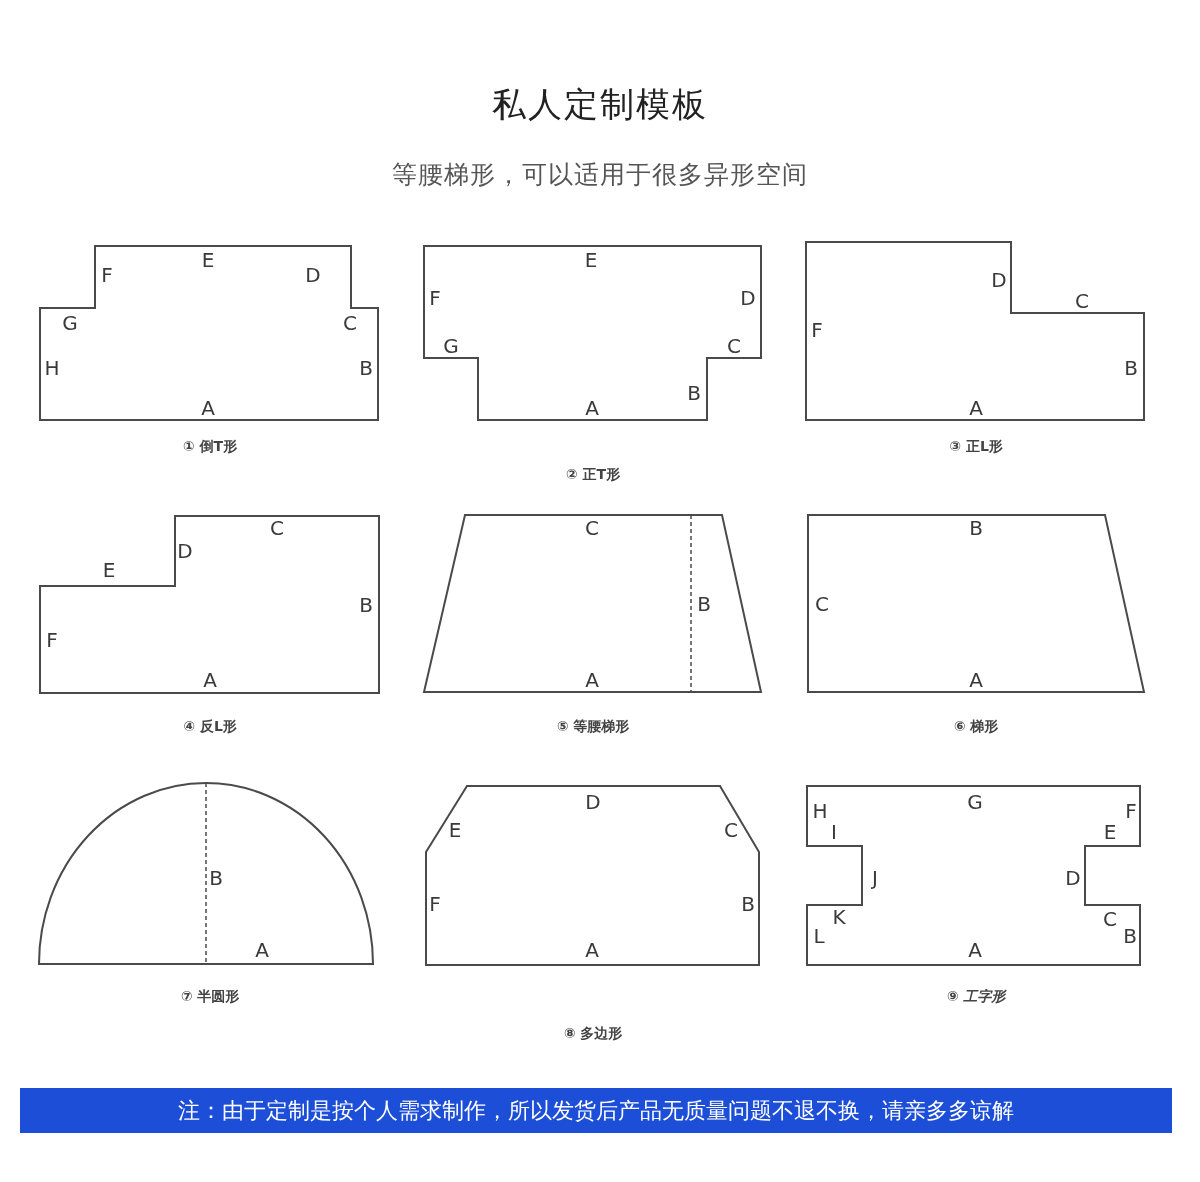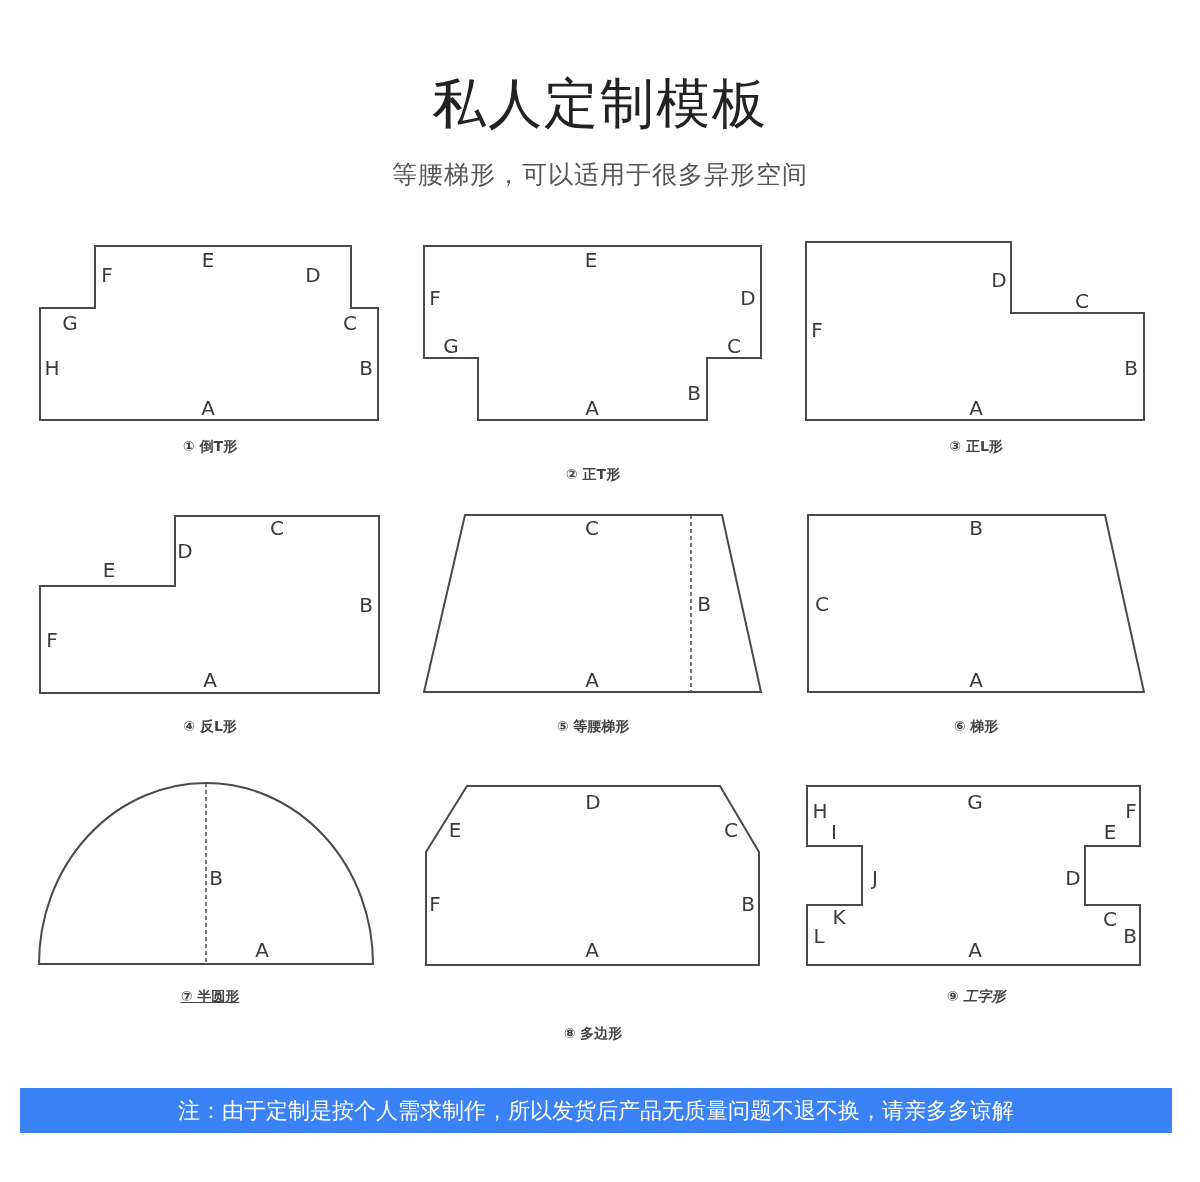--- a/index.html
+++ b/index.html
@@ -1,21 +1,21 @@
 <!DOCTYPE html>
 <html><head>
 <meta charset="utf-8">
 <style>
   html,body{margin:0;padding:0;background:#fff;}
   body{width:1200px;height:1182px;position:relative;overflow:hidden;font-family:"DejaVu Sans",sans-serif;color:#3a3a3a;}
-  .title{position:absolute;left:0;top:68px;width:1200px;text-align:center;font-size:54px;color:#222;letter-spacing:2px;}
+  .title{position:absolute;left:0;top:82px;width:1200px;text-align:center;font-size:34px;color:#222;letter-spacing:2px;}
   .subtitle{position:absolute;left:0;top:158px;width:1200px;text-align:center;font-size:25px;color:#555;letter-spacing:1px;}
   svg.diagram{position:absolute;left:0;top:0;}
   .caption{position:absolute;font-size:14px;color:#444;text-align:center;width:300px;font-weight:bold;}
-  .notice{position:absolute;left:20px;top:1088px;width:1152px;height:45px;background:#3b82f6;color:#fff;font-size:22px;text-align:center;line-height:45px;}
+  .notice{position:absolute;left:20px;top:1088px;width:1152px;height:45px;background:#1d4ed8;color:#fff;font-size:22px;text-align:center;line-height:45px;}
 </style>
 </head>
 <body>
 
 <div class="title">私人定制模板</div>
 <div class="subtitle">等腰梯形，可以适用于很多异形空间</div>
 
 <svg class="diagram" width="1200" height="1182" viewBox="0 0 1200 1182" xmlns="http://www.w3.org/2000/svg" id="diagram-svg">
     <g>
       <polygon points="40,420 378,420 378,308 351,308 351,246 95,246 95,308 40,308" fill="none" stroke="#4a4a4a" stroke-width="2"></polygon>
@@ -100,18 +100,18 @@
     </g>
   </svg>
 
 <div id="captions">
     <div class="caption" style="left: 60px; top: 438px;">① 倒T形</div>
     <div class="caption" style="left: 443px; top: 438px; margin-top: 28px;">② 正T形</div>
     <div class="caption" style="left: 826px; top: 438px;">③ 正L形</div>
     <div class="caption" style="left: 60px; top: 718px;">④ 反L形</div>
     <div class="caption" style="left: 443px; top: 718px;">⑤ 等腰梯形</div>
     <div class="caption" style="left: 826px; top: 718px;">⑥ 梯形</div>
-    <div class="caption" style="left: 60px; top: 988px; text-decoration: underline;">⑦ 半圆形</div>
+    <div class="caption" style="left: 60px; top: 988px;">⑦ 半圆形</div>
     <div class="caption" style="left: 443px; top: 988px; margin-top: 37px;">⑧ 多边形</div>
     <div class="caption" style="left: 826px; top: 988px; font-style: italic;">⑨ 工字形</div>
   </div>
 
 <div class="notice">注：由于定制是按个人需求制作，所以发货后产品无质量问题不退不换，请亲多多谅解</div>
 
 </body></html>

